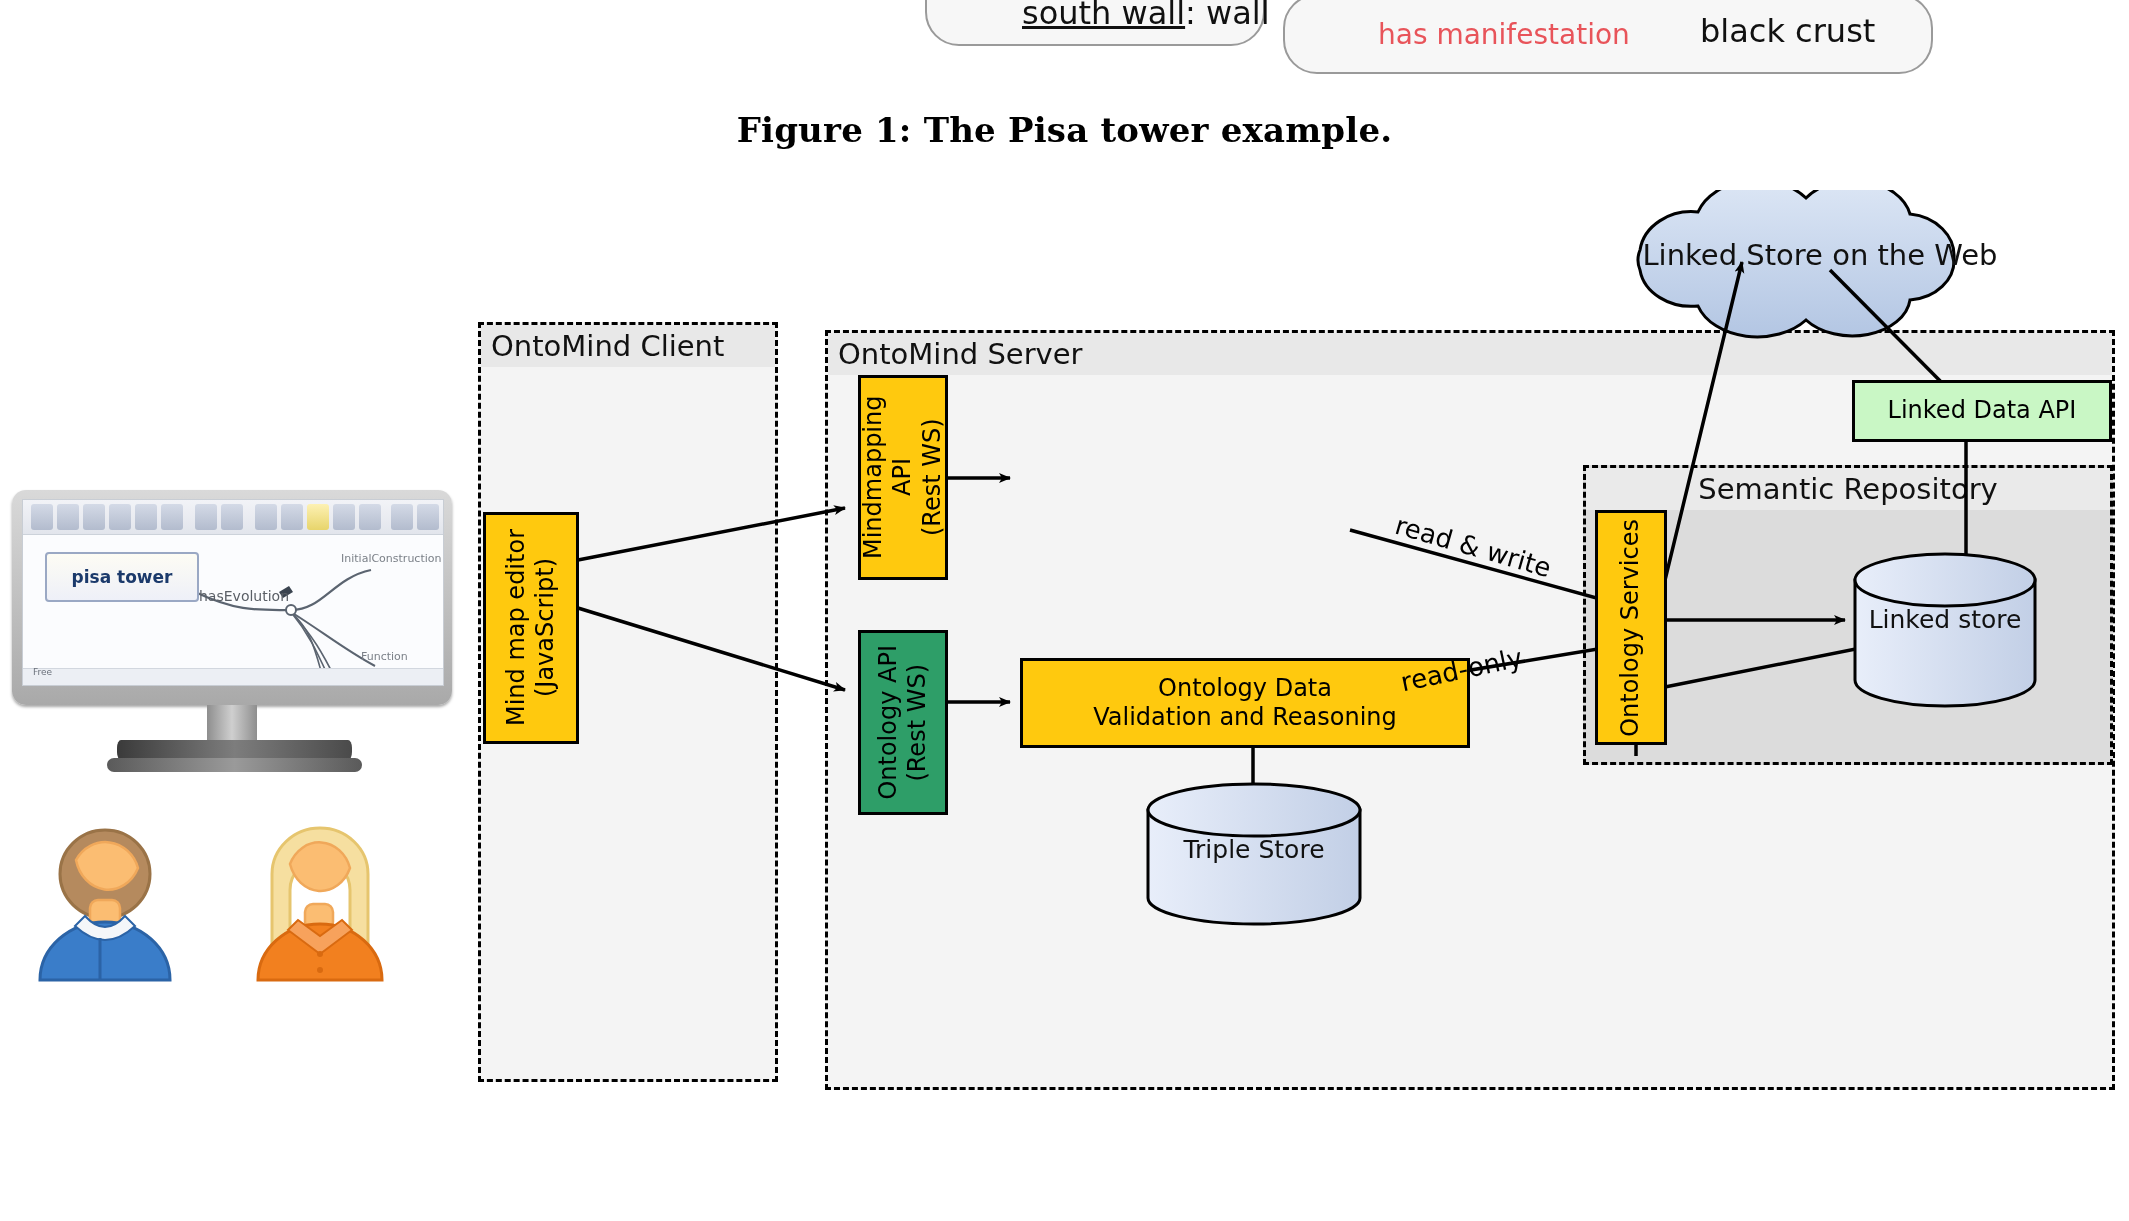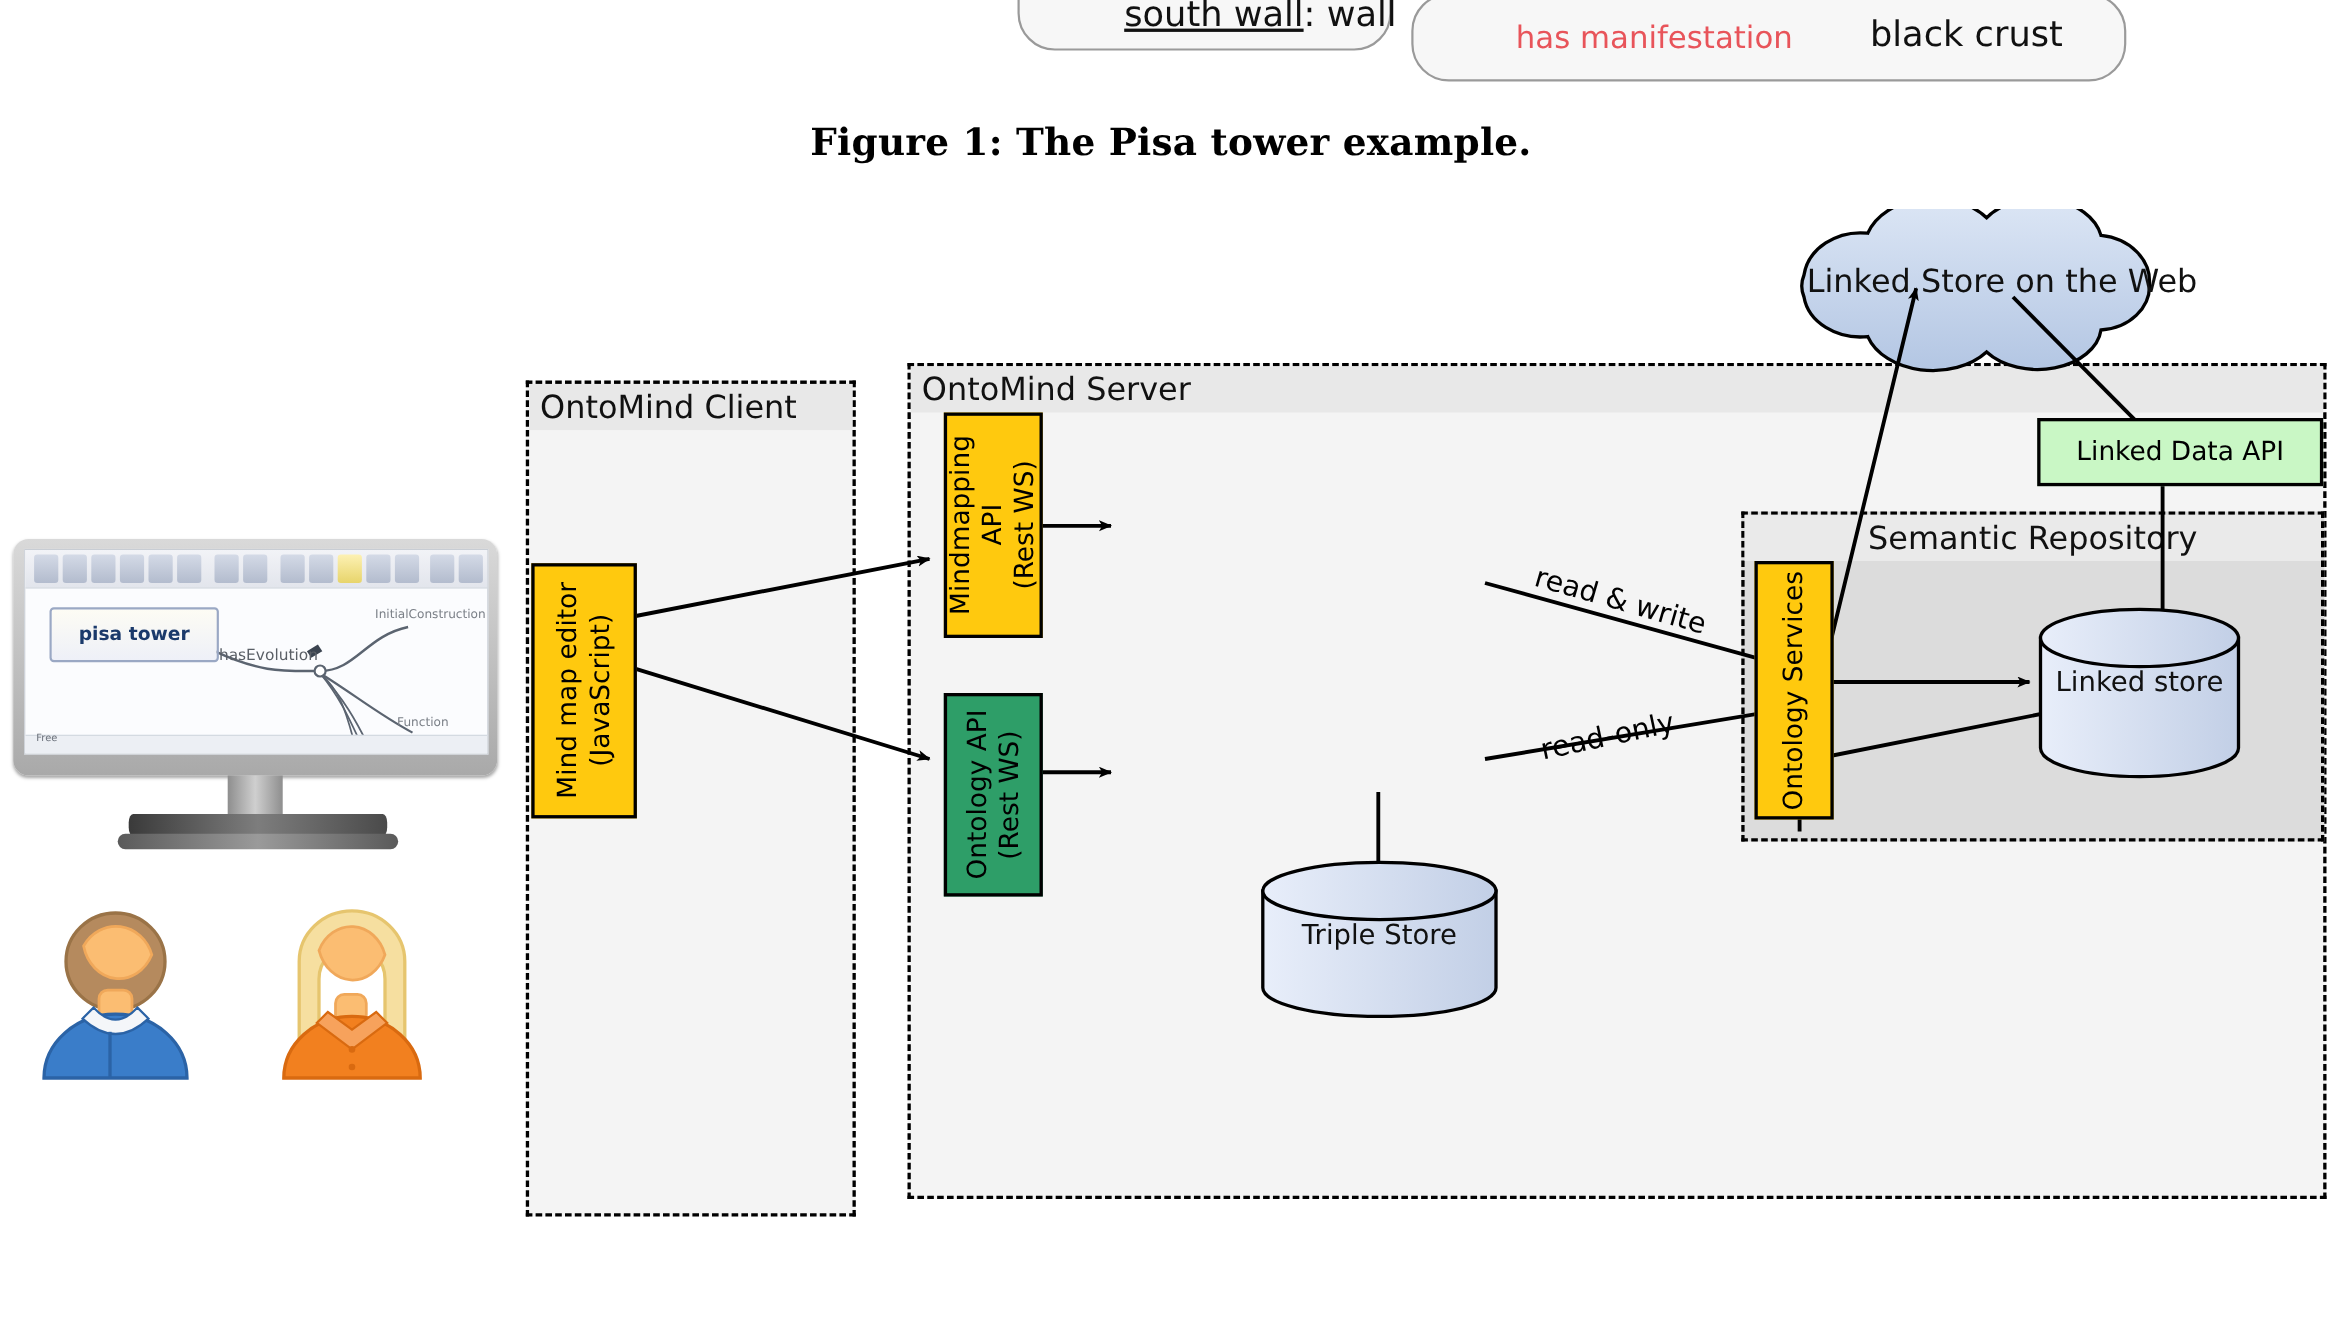--- a/index.html
+++ b/index.html
@@ -77,21 +77,21 @@
     <span style="text-decoration:underline;">south wall</span><span>: wall</span>
   </div>
   <div class="bubble-text" style="left:1378px;top:18px;font-size:28px;color:#e8545a;">has manifestation</div>
   <div class="bubble-text" style="left:1700px;top:12px;font-size:32px;color:#111;">black crust</div>
 </div>
 
 <div id="fig-caption">Figure 1: The Pisa tower example.</div>
 
 <div id="arch">
 
-  <div class="grp" style="left:478px;top:156px;width:300px;height:760px;">
+  <div class="grp" style="left:478px;top:132px;width:300px;height:760px;">
     <div class="grp-title">OntoMind Client</div>
   </div>
 
   <div class="grp" style="left:825px;top:140px;width:1290px;height:760px;">
     <div class="grp-title">OntoMind Server</div>
   </div>
 
   <div class="grp" style="left:1583px;top:275px;width:530px;height:300px;background:#dcdcdc;">
     <div class="grp-title center" style="background:#eaeaea;">Semantic Repository</div>
   </div>
@@ -171,20 +171,24 @@
     <span class="vert" style="white-space:pre-line;">Mindmapping API
 (Rest WS)</span>
   </div>
 
   <div class="box green-api" style="left:858px;top:440px;width:90px;height:185px;">
     <span class="vert" style="white-space:pre-line;">Ontology API
 (Rest WS)</span>
   </div>
 
 
+  <div class="box yellow" style="left:1020px;top:468px;width:450px;height:90px;">
+    <span style="white-space:pre-line;">Ontology Data
+Validation and Reasoning</span>
+  </div>
 
   <div class="box yellow" style="left:1595px;top:320px;width:72px;height:235px;">
     <span class="vert">Ontology Services</span>
   </div>
 
   <div class="box green-light" style="left:1852px;top:190px;width:260px;height:62px;">
     <span>Linked Data API</span>
   </div>
 
   <div class="edge-label" style="left:1400px;top:320px;transform:rotate(16deg);">read &amp; write</div>

